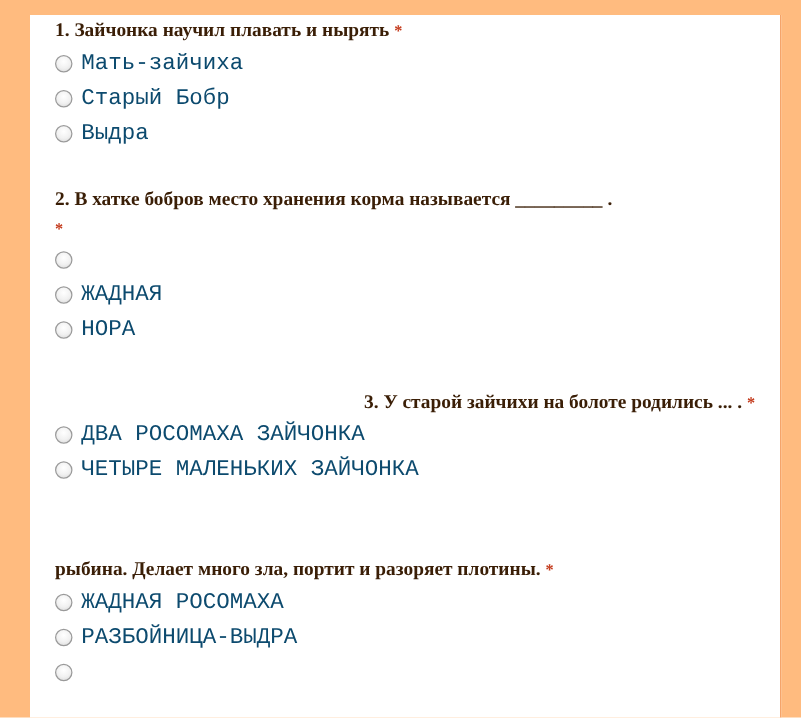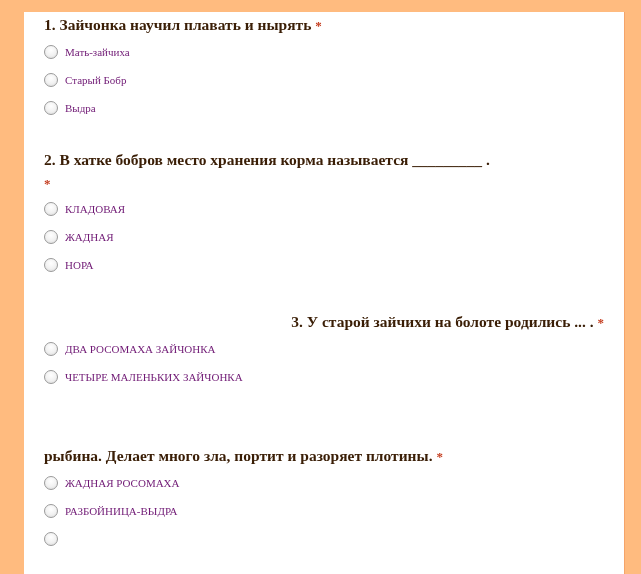--- a/index.html
+++ b/index.html
@@ -22,22 +22,22 @@
   }
   .req { color: #c43b1d; font-weight: bold; font-size: 13px; }
   .option { display: flex; align-items: center; height: 28px; cursor: pointer; }
   .radio {
     width: 12px; height: 12px; border-radius: 50%;
     border: 1px solid #9a9a9a;
     background: radial-gradient(circle at 50% 35%, #ffffff 0%, #f1f1f1 55%, #d6d6d6 100%);
     margin-right: 7px; flex: 0 0 auto;
   }
   .opt-label {
-    font-family: Liberation Serif, serif;
-    font-size: 11px; color: #701a75;
+    font-family: Liberation Mono, monospace;
+    font-size: 18px; color: #0c4a6e;
   }
 </style>
 </head>
 <body>
 
 <div class="panel">
 
   <div class="question" style="top:1px;">
     <p class="q-title">
       <span>1. Зайчонка научил плавать и нырять</span>
@@ -59,21 +59,20 @@
 
   <div class="question" style="top:136px;">
     <p class="q-title">
       <span>2. В хатке бобров место хранения корма называется _________ .</span>
     </p>
     <p class="q-title" style="line-height:22px;">
       <span class="req">*</span>
     </p>
     <div class="option">
       <span class="radio"></span>
-      <span class="opt-label">КЛАДОВАЯ</span>
     </div>
     <div class="option">
       <span class="radio"></span>
       <span class="opt-label">ЖАДНАЯ</span>
     </div>
     <div class="option">
       <span class="radio"></span>
       <span class="opt-label">НОРА</span>
     </div>
   </div>

